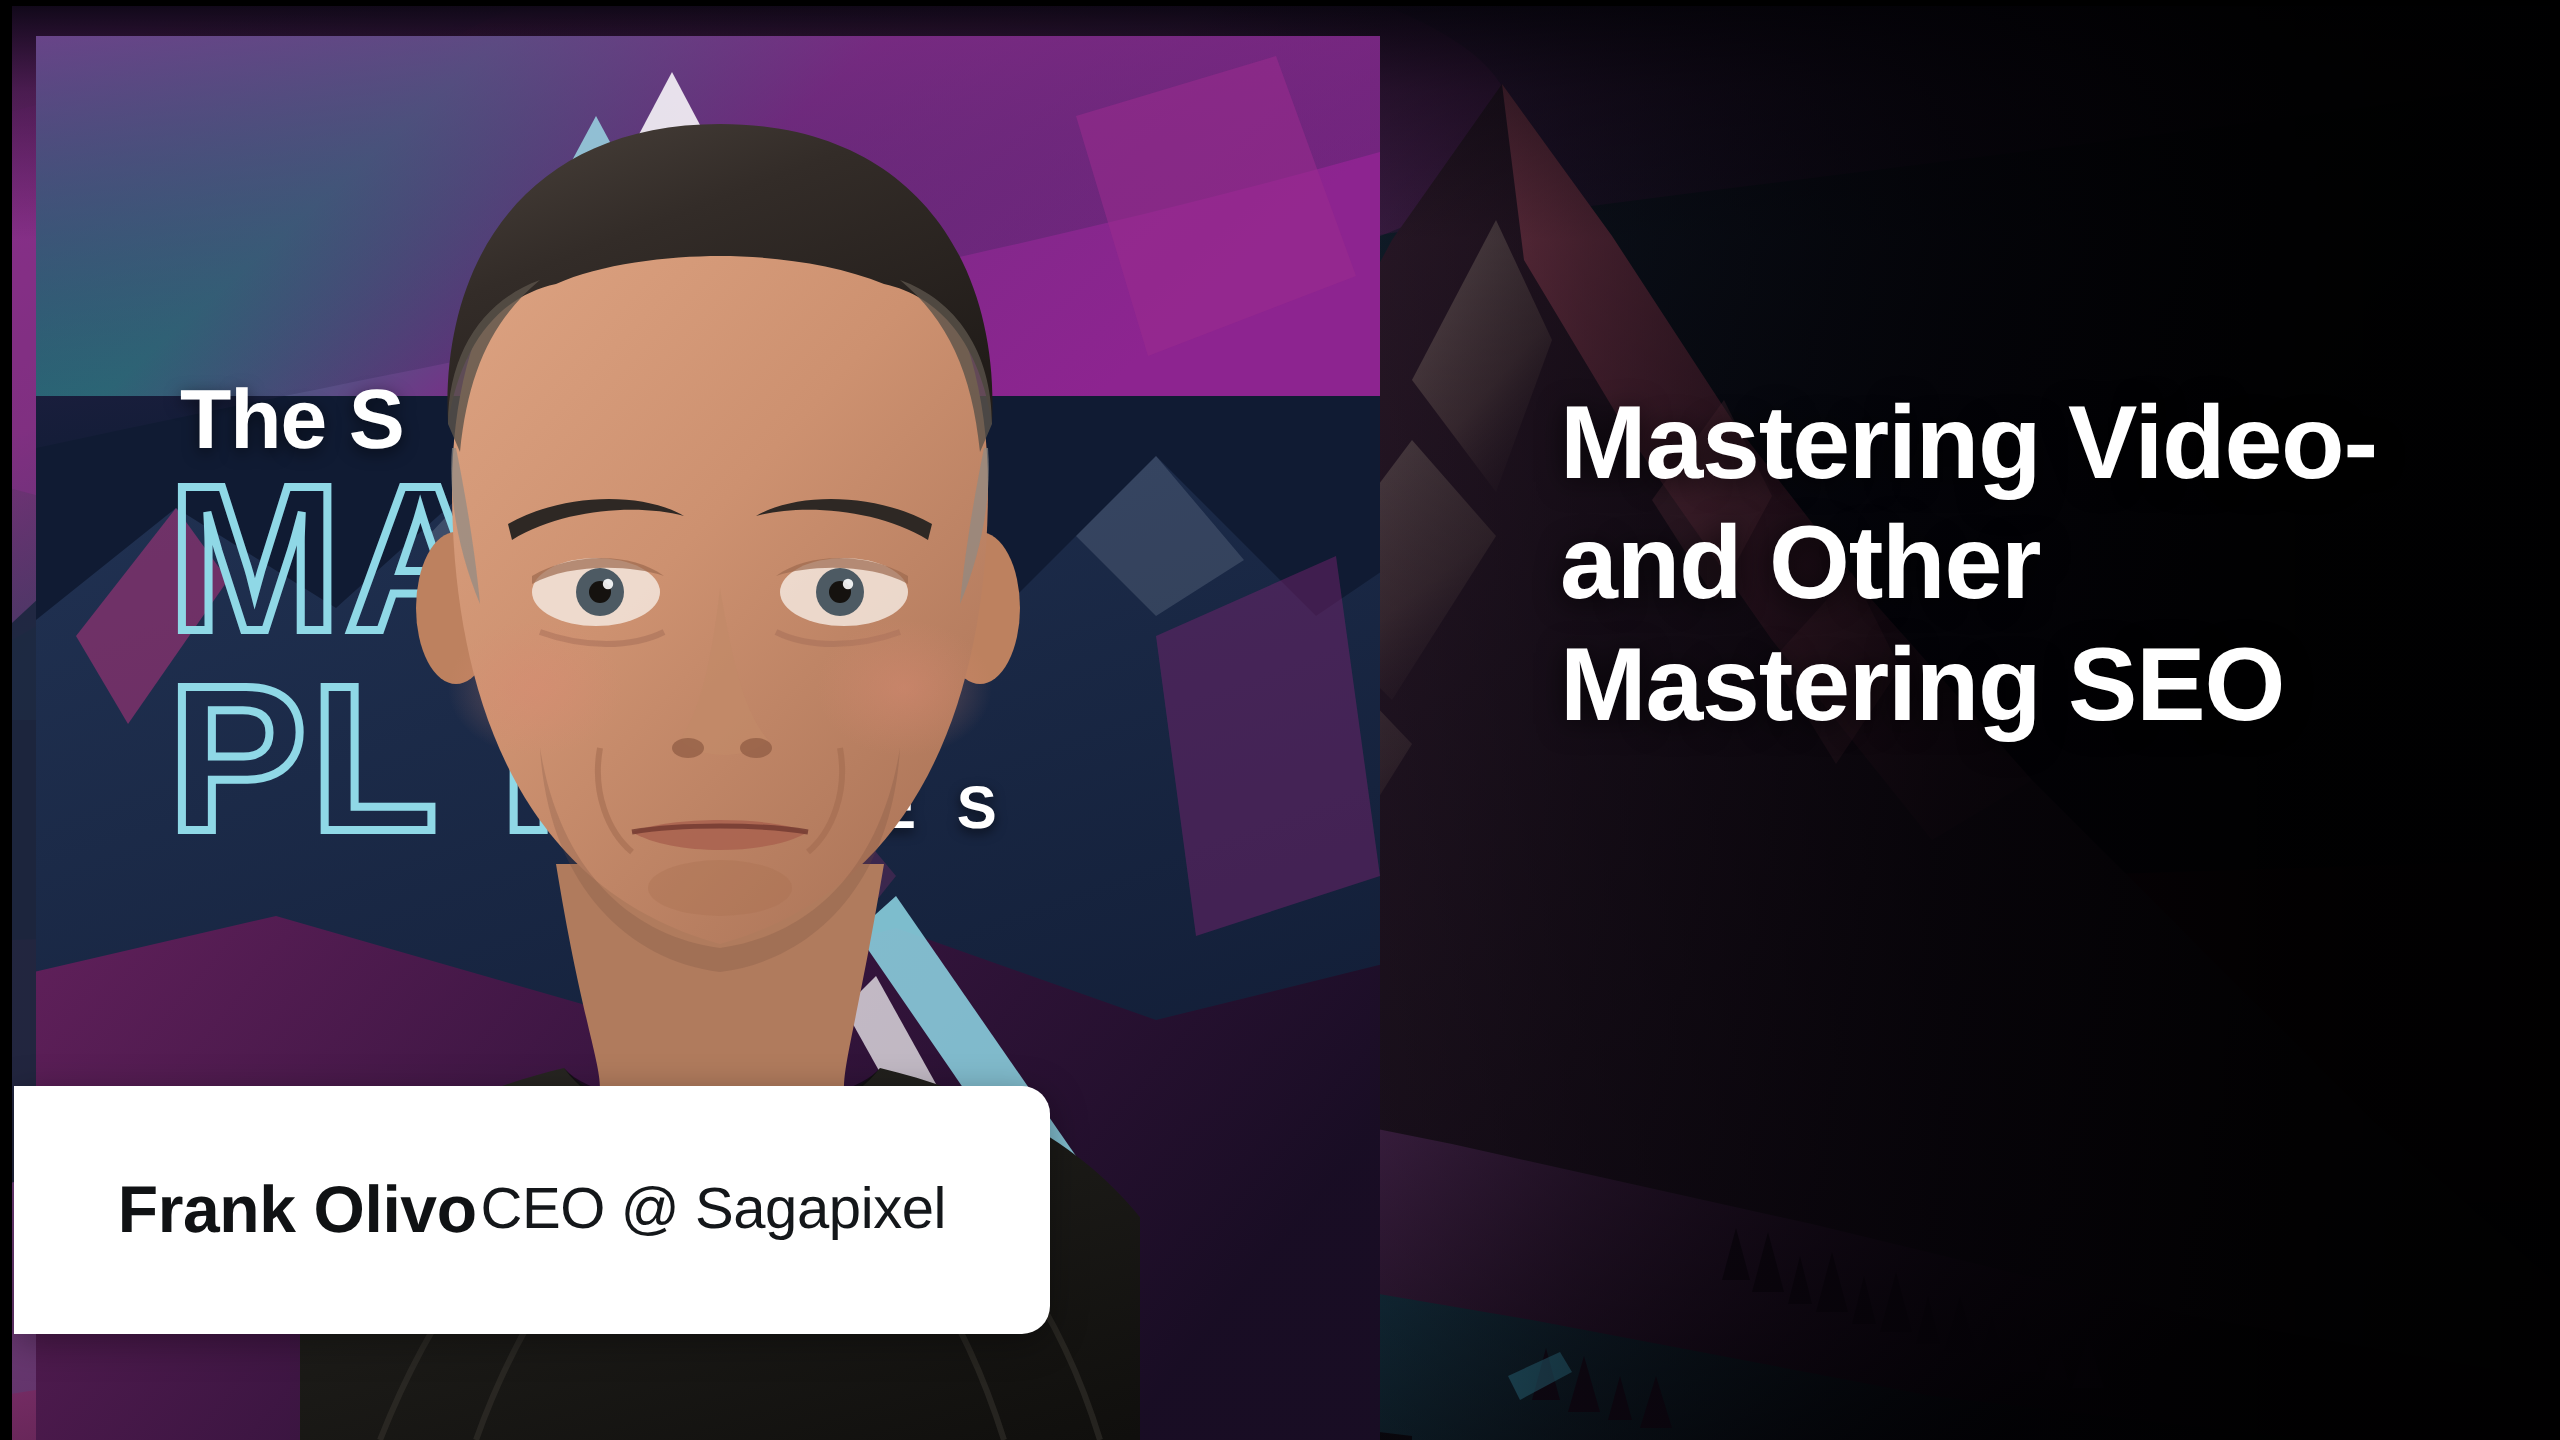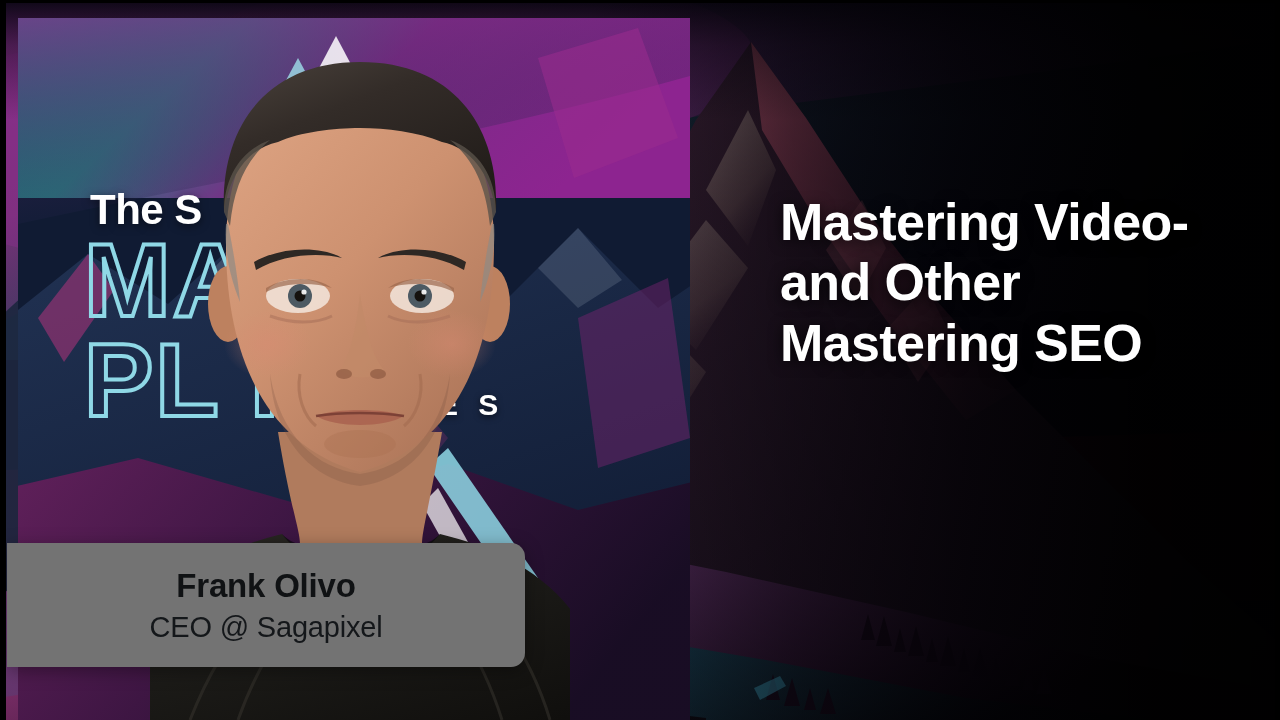--- a/index.html
+++ b/index.html
@@ -114,24 +114,23 @@
     line-height:1.16;
     letter-spacing:-0.6px;
     text-shadow:0 2px 14px rgba(0,0,0,0.75);
   }
 
   
   .name-card {
     position:absolute;
     left:7px; top:543px;
     width:518px; height:124px;
-    background:#737373;
+    background:#ffffff;
     border-radius:0 14px 14px 0;
     display:flex;
-    flex-direction:column;
     align-items:center;
     justify-content:center;
     gap:2px;
     box-shadow:0 4px 18px rgba(0,0,0,0.35);
   }
   .name-card .speaker-name {
     font-size:33px;
     font-weight:700;
     color:#101214;
     letter-spacing:-0.2px;

